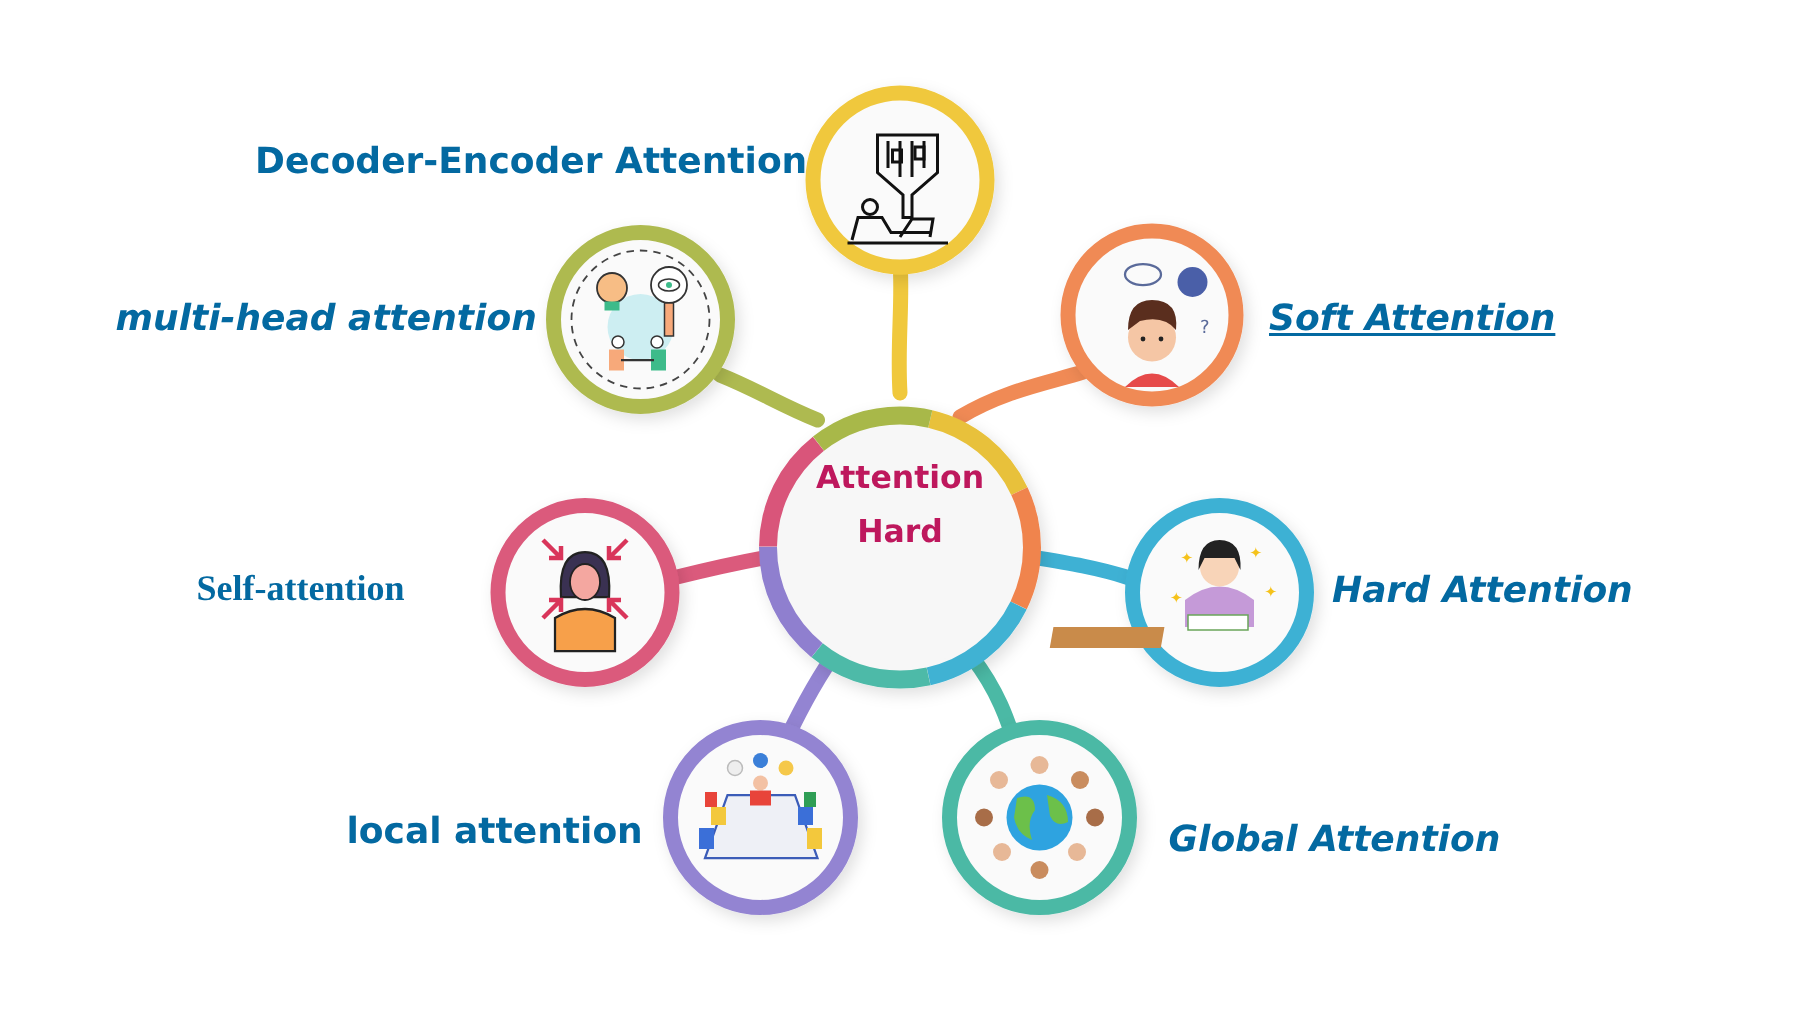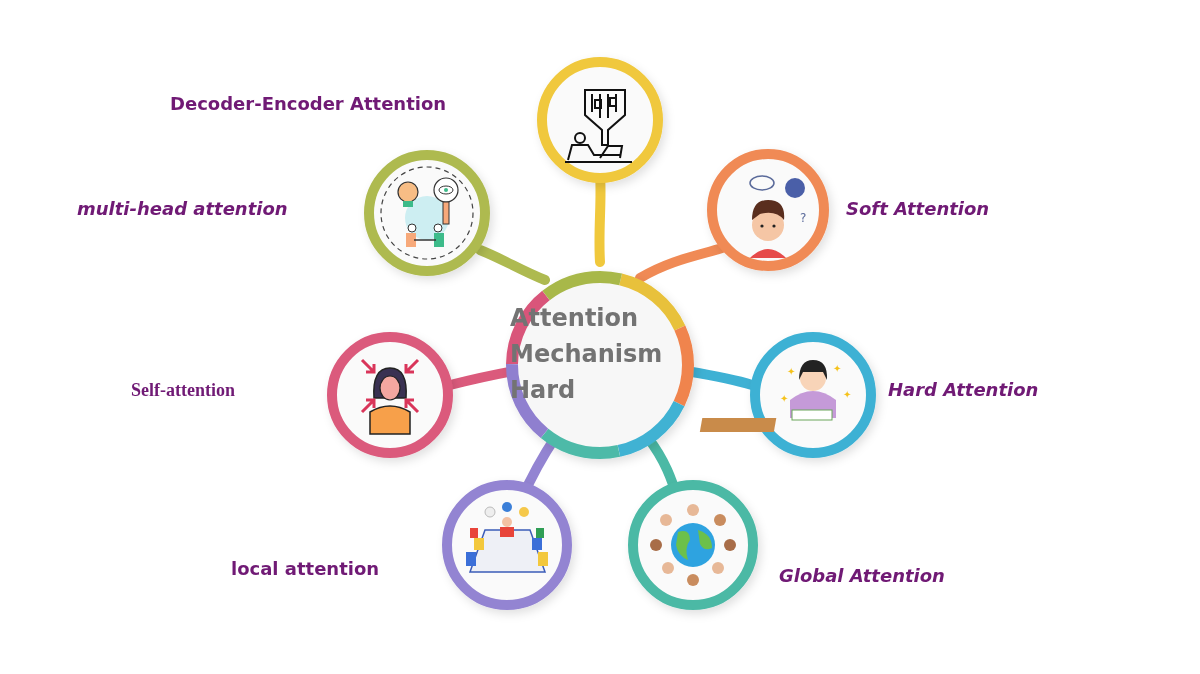--- a/index.html
+++ b/index.html
@@ -1,22 +1,22 @@
 <!DOCTYPE html>
 <html><head>
 <meta charset="utf-8">
 <style>
   html, body { margin:0; padding:0; }
   body { width:1200px; height:674px; background:#ffffff; position:relative; overflow:hidden;
          font-family:"DejaVu Sans","Liberation Sans",sans-serif; }
   #diagram { position:absolute; left:0; top:0; width:1200px; height:674px; }
-  .label { position:absolute; font-weight:bold; color:#701a75; font-size:18px; white-space:nowrap; line-height:1; }
+  .label { position:absolute; font-weight:bold; color:#0369a1; font-size:24px; white-space:nowrap; line-height:1; }
   .label.italic { font-style:italic; }
-  .center-text { position:absolute; left:510px; top:300px; width:180px; 
-                 font-weight:bold; font-size:24px; line-height:36px; color:#737373; }
+  .center-text { position:absolute; left:510px; top:300px; width:180px; text-align:center;
+                 font-weight:bold; font-size:21px; line-height:36px; color:#be185d; }
   .center-text span { display:block; }
 </style>
 </head>
 <body>
 
 <svg id="diagram" width="1200" height="674" viewBox="0 0 1200 674">
   <defs>
     <filter id="sh" x="-30%" y="-30%" width="160%" height="160%">
       <feDropShadow dx="3" dy="4" stdDeviation="5" flood-color="#000" flood-opacity="0.12"></feDropShadow>
     </filter>
@@ -153,23 +153,22 @@
     <circle cx="412" cy="228" r="4" fill="#fff" stroke="#333"></circle>
       <rect x="406" y="233" width="10" height="14" fill="#f7a97a"></rect>
     <circle cx="438" cy="228" r="4" fill="#fff" stroke="#333"></circle>
       <rect x="434" y="233" width="10" height="14" fill="#3dbb8a"></rect>
     <line x1="414" y1="240" x2="436" y2="240" stroke="#333" stroke-width="1.5"></line>
   </g>
 </svg>
 
 <div class="center-text">
   <span>Attention</span>
-  <span>Mechanism</span>
   <span>Hard</span>
 </div>
 
 <div class="label" style="left:170px; top:95px;">Decoder-Encoder Attention</div>
-<div class="label italic" style="left:846px; top:200px;">Soft Attention</div>
+<div class="label italic" style="left:846px; top:200px;text-decoration:underline;">Soft Attention</div>
 <div class="label italic" style="left:888px; top:381px;">Hard Attention</div>
-<div class="label italic" style="left:779px; top:547px;margin-top:20px;">Global Attention</div>
-<div class="label" style="left:231px; top:560px;">local attention</div>
+<div class="label italic" style="left:779px; top:547px;">Global Attention</div>
+<div class="label" style="left:231px; top:542px;">local attention</div>
 <div class="label" style="left:131px; top:381px;font-family:Liberation Serif, serif;">Self-attention</div>
 <div class="label italic" style="left:77px; top:200px;">multi-head attention</div>
 
 </body></html>

